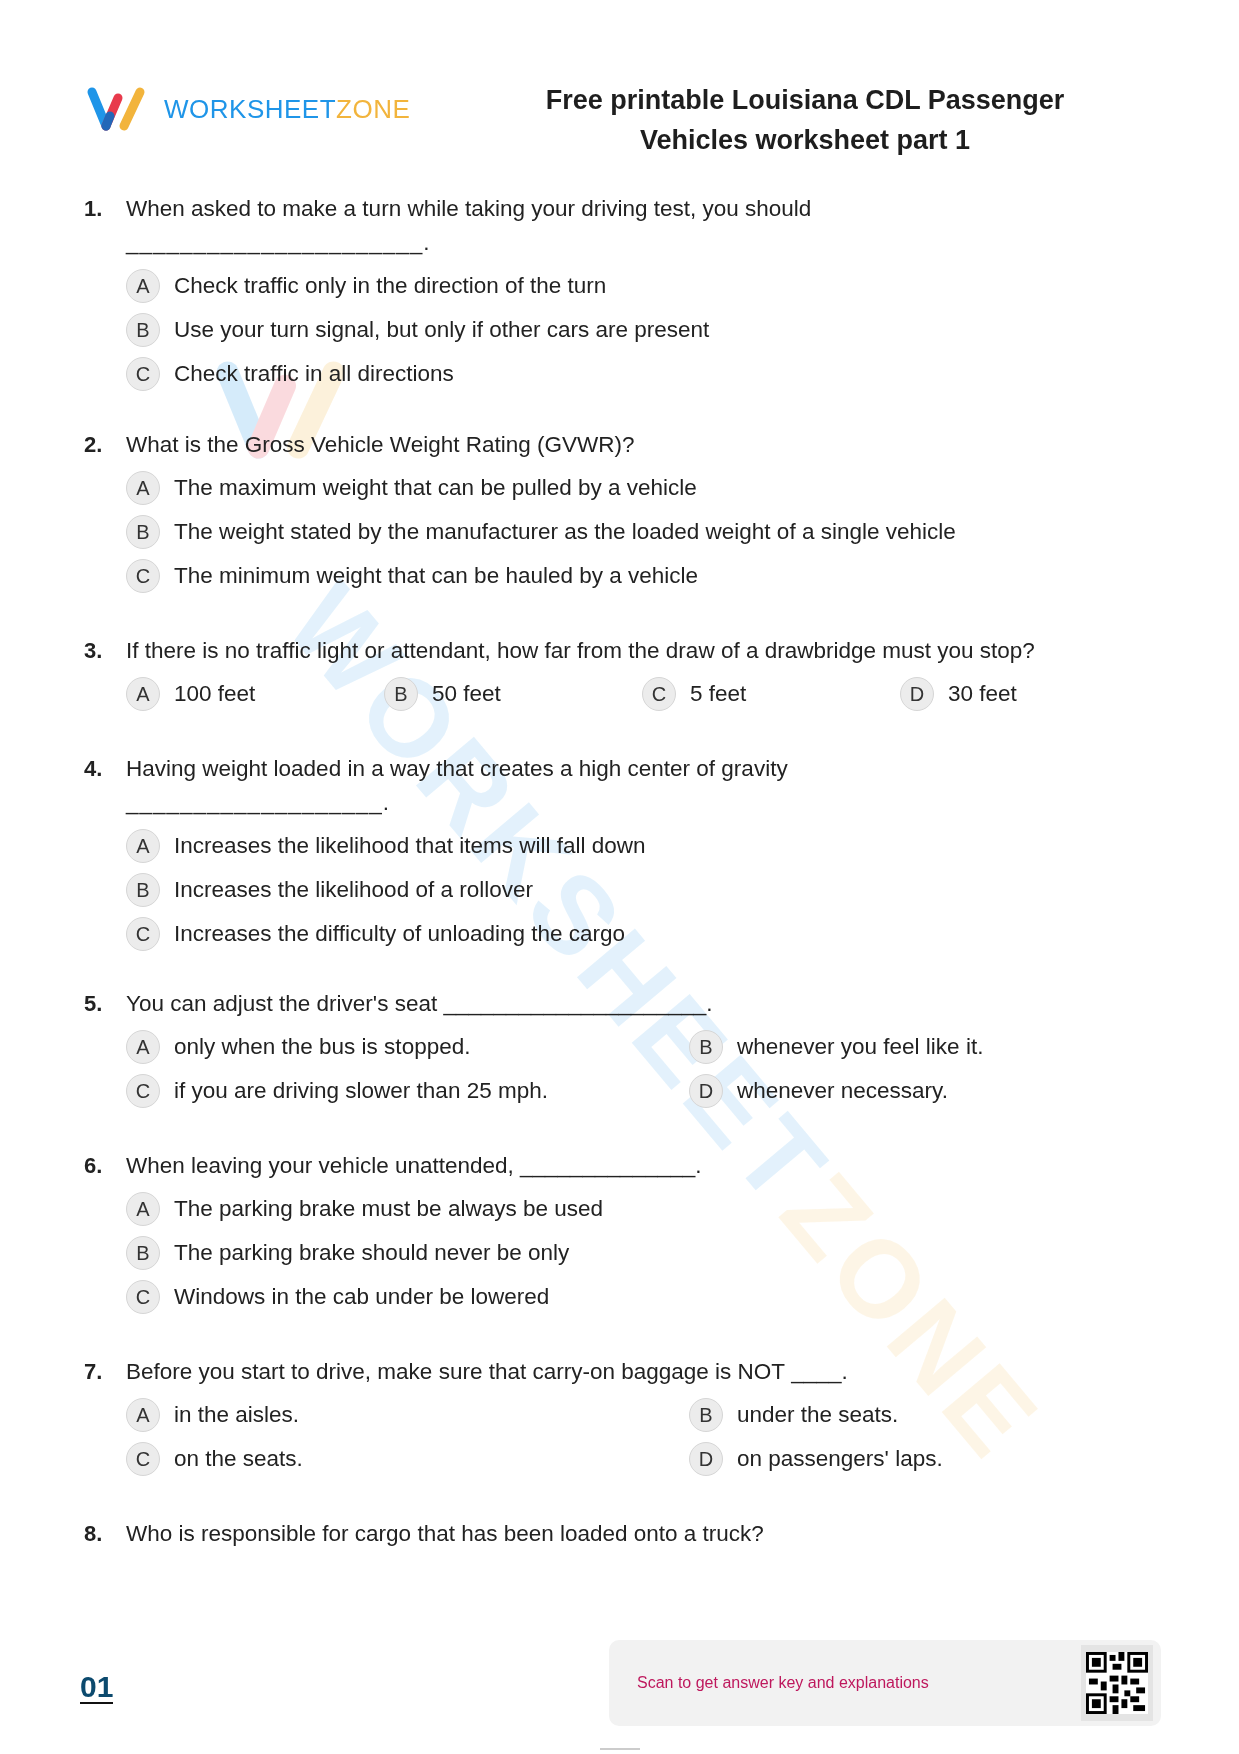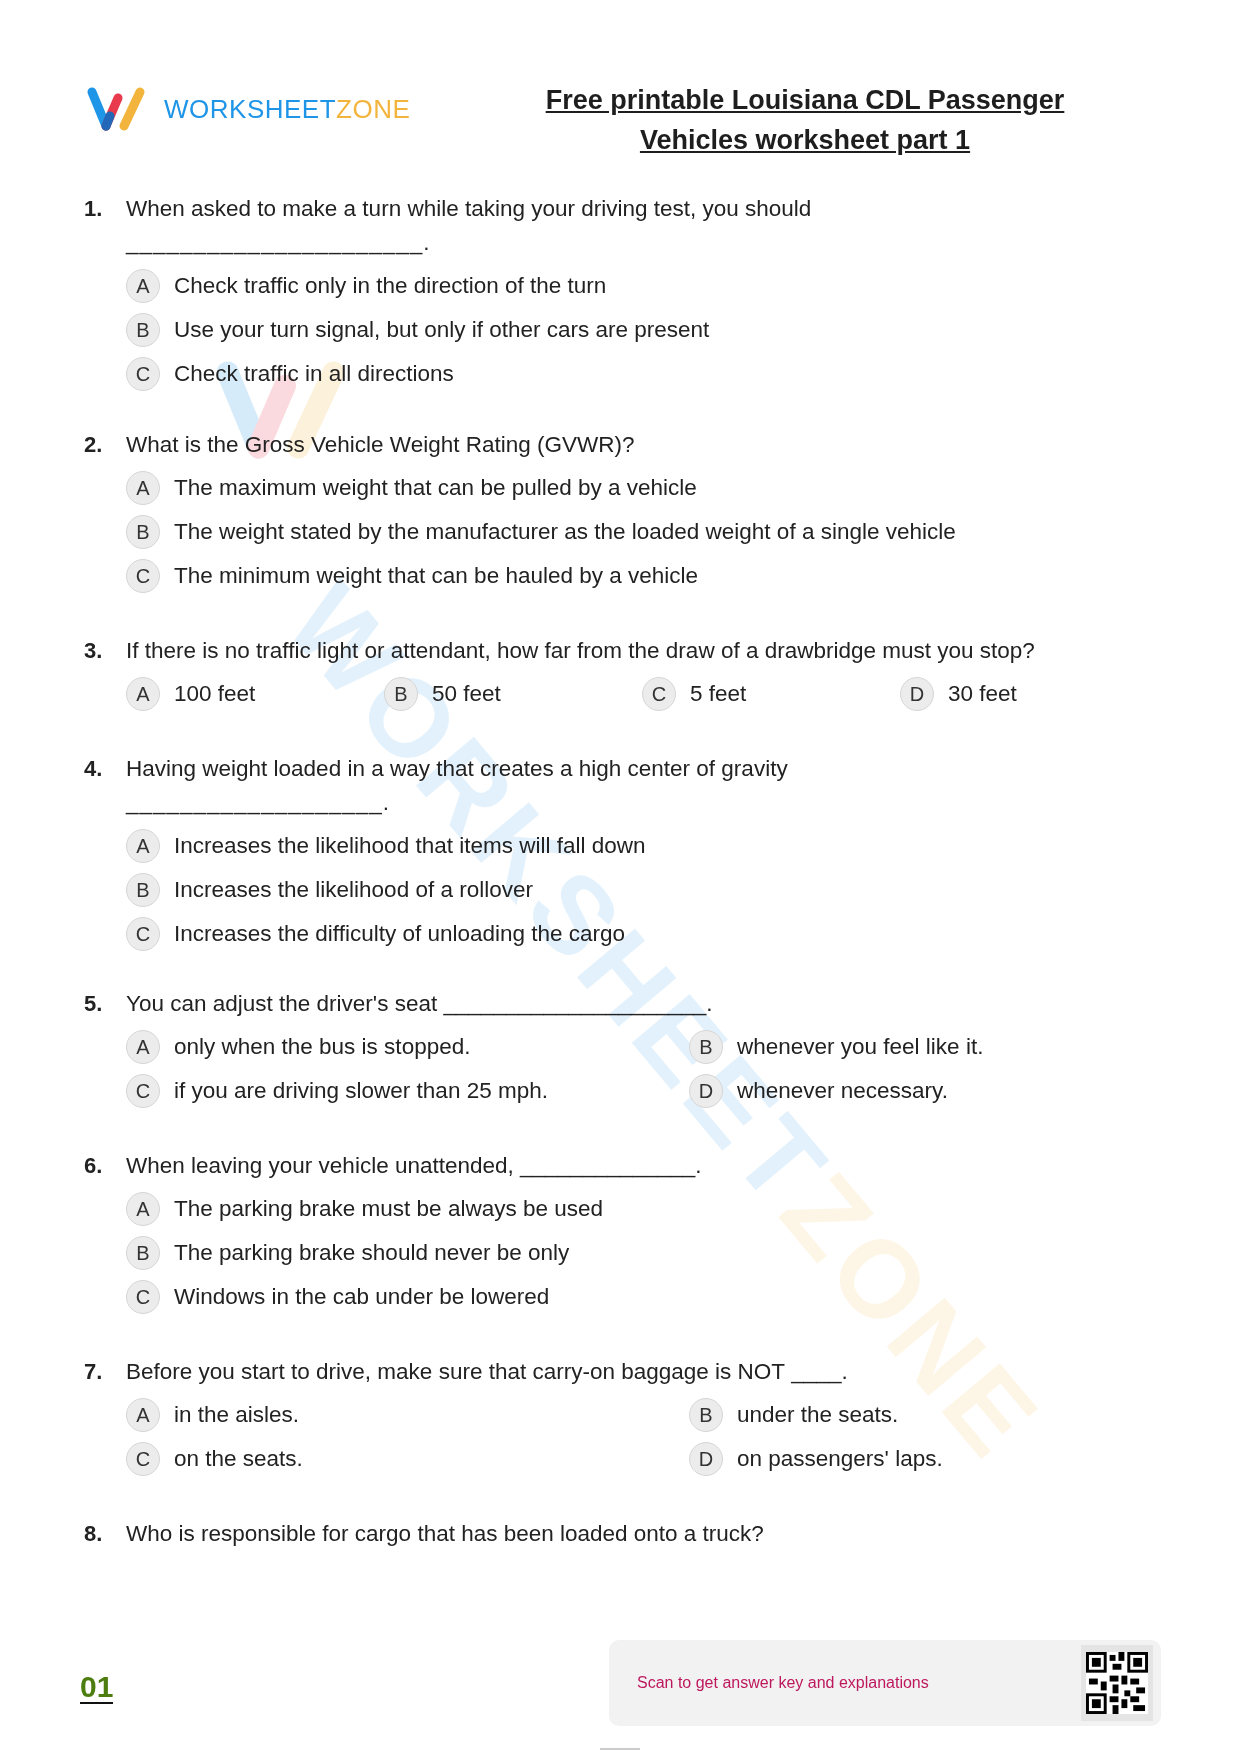--- a/index.html
+++ b/index.html
@@ -2,39 +2,39 @@
 <html><head>
 <meta charset="utf-8">
 <style>
   html, body { margin:0; padding:0; background:#fff; }
   body { width:1239px; height:1754px; position:relative; overflow:hidden; font-family:"Liberation Sans","DejaVu Sans",sans-serif; color:#222; }
   .logo { position:absolute; left:84px; top:84px; display:flex; align-items:center; }
   .logo svg { width:68px; height:50px; }
   .logo-text { margin-left:12px; font-size:26px; letter-spacing:0.5px; font-weight:normal; }
   .logo-text .w { color:#1f95e8; }
   .logo-text .z { color:#f2b43c; }
-  .title { position:absolute; left:520px; top:80px; width:570px; text-align:center; font-size:27px; font-weight:bold; line-height:40px; color:#1e1e1e;text-decoration:underline; }
+  .title { position:absolute; left:520px; top:80px; width:570px; text-align:center; font-size:27px; font-weight:bold; line-height:40px; color:#1e1e1e; }
   .watermark { position:absolute; left:360px; top:560px; font-size:110px; font-weight:bold; letter-spacing:6px; transform:rotate(50deg); transform-origin:left top; opacity:0.12; white-space:nowrap; pointer-events:none; }
   .watermark .w { color:#1f95e8; } .watermark .z { color:#f2b43c; }
   .wm-logo { position:absolute; left:210px; top:350px; opacity:0.18; pointer-events:none; }
   .q { position:absolute; left:84px; width:1080px; font-size:22.5px; }
   .q-head { display:flex; align-items:baseline; }
   .q-num { width:42px; font-weight:bold; font-size:22px; }
   .q-text { flex:1; }
   .blank-line { margin-left:42px; margin-top:8px; letter-spacing:1px; }
   .opts { margin-left:42px; }
   .opt { display:flex; align-items:center; height:44px; }
   .badge { width:32px; height:32px; border-radius:50%; background:#ececec; border:1px solid #d6d6d6; display:flex; align-items:center; justify-content:center; font-size:20px; color:#333; margin-right:14px; flex-shrink:0; }
   .grid4 { display:grid; grid-template-columns:258px 258px 258px 258px; }
   .grid2 { display:grid; grid-template-columns:563px 500px; }
   .bold { font-weight:normal; }
   .footer-box { position:absolute; left:609px; top:1640px; width:552px; height:86px; background:#f2f2f2; border-radius:10px; display:flex; align-items:center; }
   .footer-text { margin-left:28px; font-size:16px; color:#be185d; flex:1; }
   .qr { width:72px; height:76px; background:#e4e4e4; margin-right:8px; display:flex; align-items:center; justify-content:center; }
-  .page-num { position:absolute; left:80px; top:1672px; font-size:30px; font-weight:bold; border-bottom:2px solid #111; line-height:30px; color:#4d7c0f; }
+  .page-num { position:absolute; left:80px; top:1672px; font-size:30px; font-weight:bold; border-bottom:2px solid #111; line-height:30px; color:#0c4a6e; }
   .bottom-mark { position:absolute; left:600px; top:1748px; width:40px; height:2px; background:#ccc; }
 </style>
 </head>
 <body>
 
 <div class="wm-logo">
   <svg width="150" height="120" viewBox="0 0 68 50">
     <line x1="8" y1="8" x2="22" y2="42" stroke="#1f95e8" stroke-width="10" stroke-linecap="round"></line>
     <line x1="22" y1="42" x2="34" y2="14" stroke="#e83a4c" stroke-width="10" stroke-linecap="round"></line>
     <line x1="40" y1="42" x2="56" y2="8" stroke="#f2b43c" stroke-width="10" stroke-linecap="round"></line>

